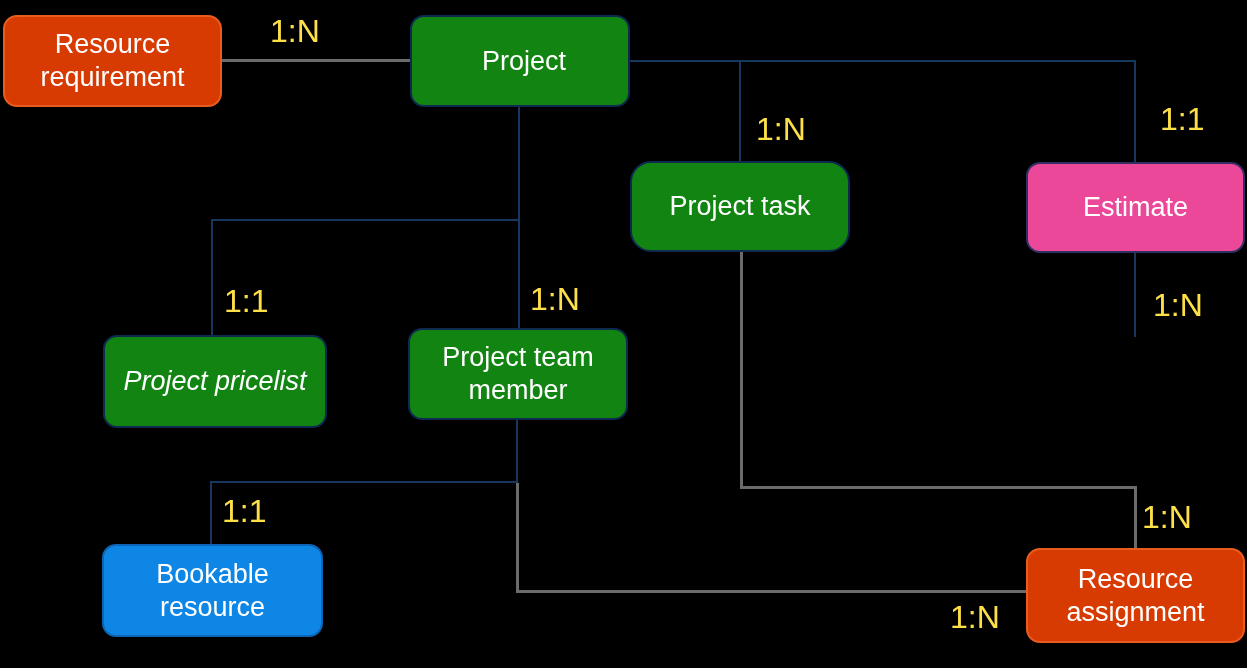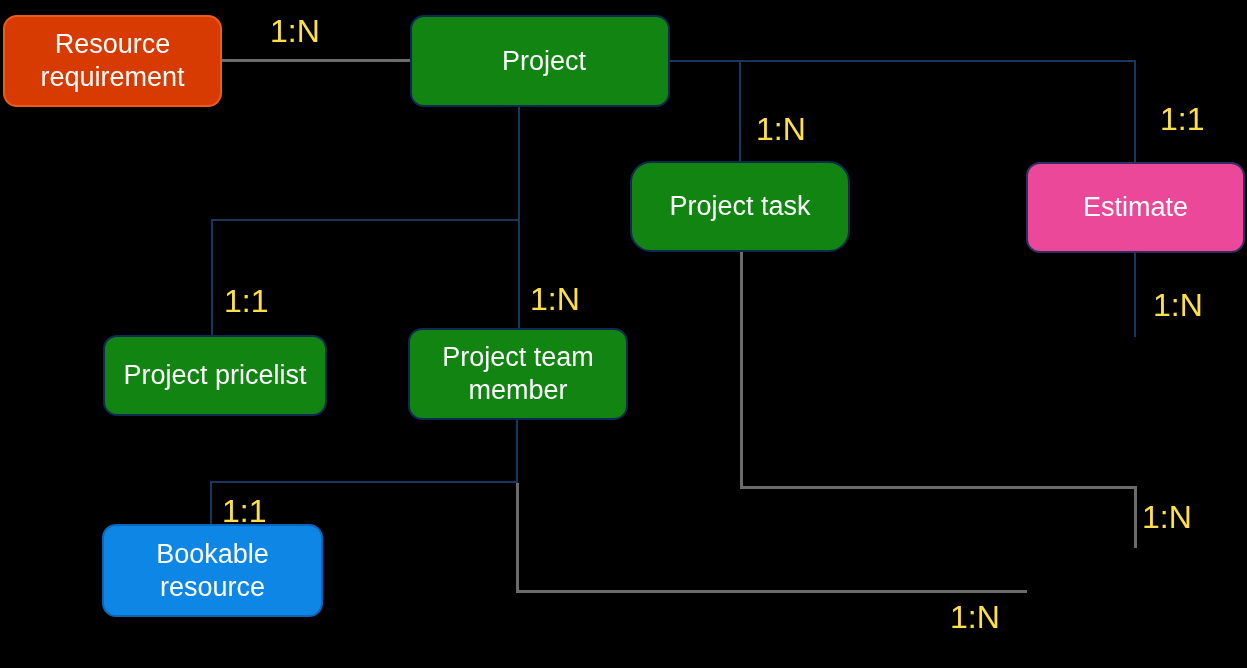--- a/index.html
+++ b/index.html
@@ -59,39 +59,42 @@
   <div class="card" style="left:224px;top:284px;">1:1</div>
   <div class="card" style="left:530px;top:282px;">1:N</div>
   <div class="card" style="left:222px;top:494px;">1:1</div>
   <div class="card" style="left:1142px;top:500px;">1:N</div>
   <div class="card" style="left:950px;top:600px;">1:N</div>
 
   <div class="node node-orange" style="left:3px;top:15px;width:219px;height:92px;">
     <span>Resource requirement</span>
   </div>
 
-  <div class="node node-green" style="left:410px;top:15px;width:260px;height:92px;padding-left:20px;">
+  <div class="node node-green" style="left:410px;top:15px;width:220px;height:92px;padding-left:20px;">
     <span>Project</span>
   </div>
 
   <div class="node node-green" style="left:630px;top:161px;width:220px;height:91px;border-radius:21px;">
     <span>Project task</span>
   </div>
 
   <div class="node node-magenta" style="left:1026px;top:162px;width:219px;height:91px;">
     <span>Estimate</span>
   </div>
 
-  <div class="node node-green" style="left:103px;top:335px;width:224px;height:81px;">
+  <div class="node node-green" style="left:103px;top:335px;width:224px;height:93px;font-style:italic;">
     <span>Project pricelist</span>
   </div>
 
   <div class="node node-green" style="left:408px;top:328px;width:220px;height:92px;">
     <span>Project team member</span>
   </div>
 
 
-  <div class="node node-blue" style="left:102px;top:524px;width:221px;height:93px;">
+  <div class="node node-blue" style="left:102px;top:544px;width:221px;height:93px;">
     <span>Bookable resource</span>
   </div>
 
+  <div class="node node-orange" style="left:1026px;top:548px;width:219px;height:95px;">
+    <span>Resource assignment</span>
+  </div>
 
 </div>
 
 </body></html>

